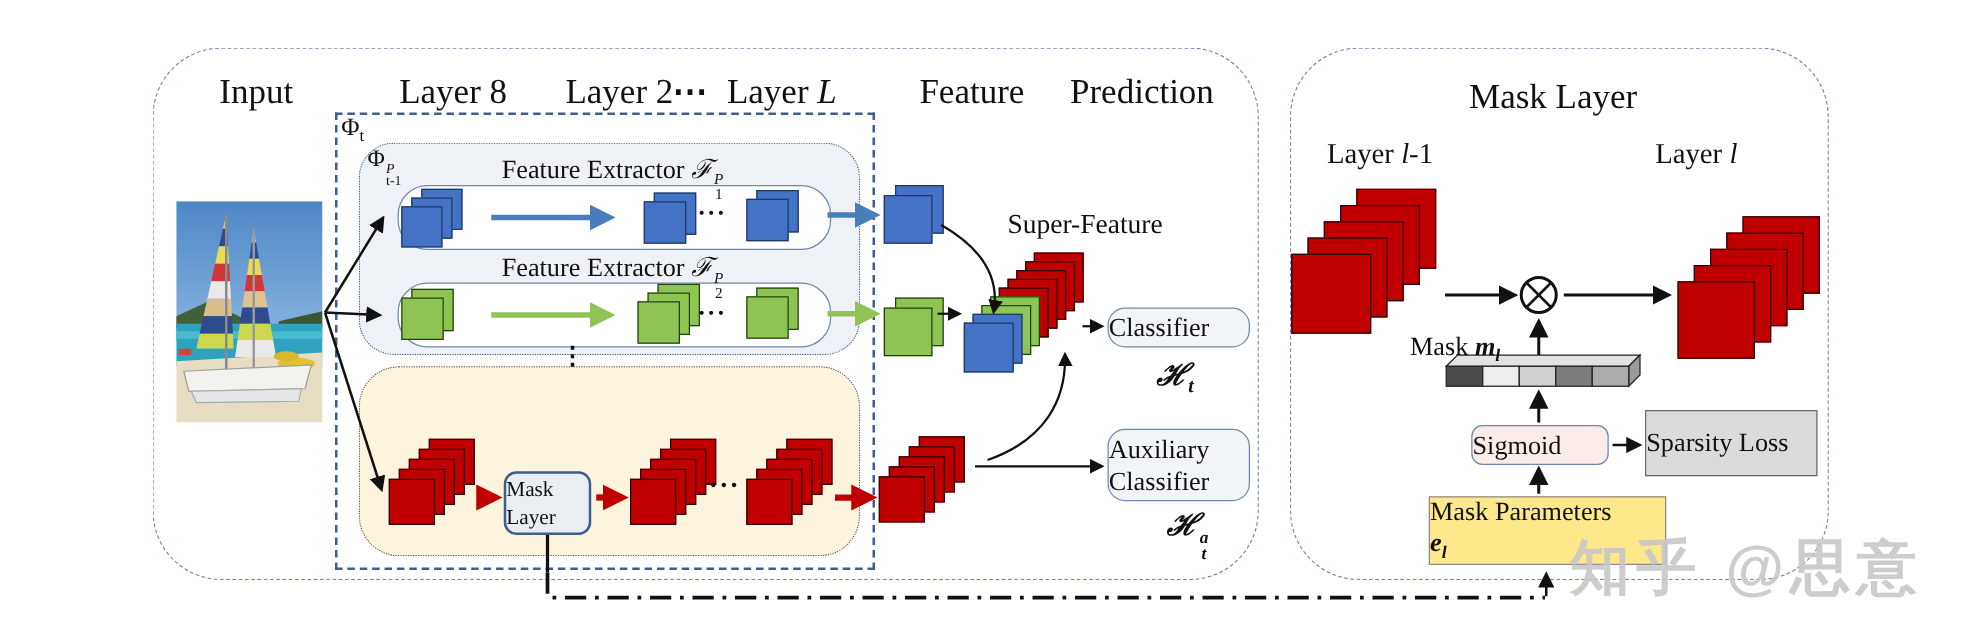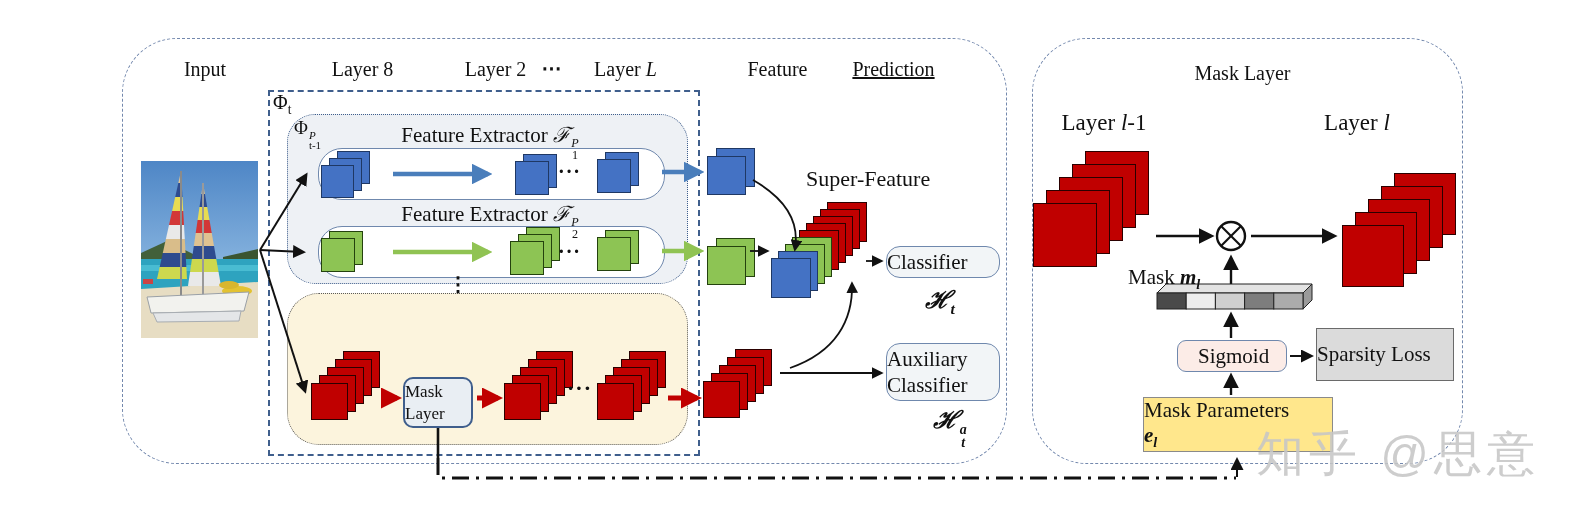--- a/index.html
+++ b/index.html
@@ -14,42 +14,42 @@
   .lbl{position:absolute;white-space:nowrap;z-index:8;}
   .ctr{text-align:center;}
   .stack{position:absolute;z-index:5;}
   .sq{position:absolute;box-sizing:border-box;}
   .supsub{display:inline-flex;flex-direction:column;font-size:0.58em;line-height:0.95;
           vertical-align:-0.45em;margin-left:1px;font-style:normal;}
   .mi{font-style:italic;}
   .mb{font-style:italic;font-weight:bold;}
   svg.overlay{position:absolute;left:0;top:0;z-index:7;pointer-events:none;}
   .photo{position:absolute;z-index:4;}
-  .watermark{position:absolute;z-index:9;font-weight:normal;font-size:48px;
+  .watermark{position:absolute;z-index:9;font-weight:bold;font-size:48px;
              color:rgba(198,198,198,0.88);letter-spacing:5px;
              font-family:"Liberation Sans","DejaVu Sans",sans-serif;}
-  .fz24{font-size:20px;} .fz23{font-size:23px;} .fz22{font-size:22px;}
+  .fz24{font-size:28px;} .fz23{font-size:23px;} .fz22{font-size:22px;}
   .fz21{font-size:21px;} .fz20{font-size:20px;} .fz19{font-size:19px;} .fz17{font-size:17px;}
   .dots{font-weight:bold;letter-spacing:1px;}
 </style>
 </head>
 <body>
 
 <div class="canvas">
 
   <div class="panel" style="left:122px;top:38px;width:883px;height:424px;"></div>
   <div class="panel" style="left:1032px;top:38px;width:429px;height:424px;"></div>
 
   <div class="lbl fz24 ctr" style="left:160px;top:58px;width:90px;"><span>Input</span></div>
   <div class="lbl fz24 ctr" style="left:315px;top:58px;width:95px;"><span>Layer 8</span></div>
   <div class="lbl fz24 ctr" style="left:448px;top:58px;width:95px;"><span>Layer 2</span></div>
   <div class="lbl fz24 ctr dots" style="left:538px;top:56px;width:28px;"><span>⋯</span></div>
   <div class="lbl fz24 ctr" style="left:578px;top:58px;width:95px;"><span>Layer </span><span class="mi">L</span></div>
   <div class="lbl fz24 ctr" style="left:730px;top:58px;width:95px;"><span>Feature</span></div>
-  <div class="lbl fz24 ctr" style="left:836px;top:58px;width:115px;text-decoration:underline;"><span>Prediction</span></div>
+  <div class="lbl fz24 ctr" style="left:856px;top:58px;width:115px;"><span>Prediction</span></div>
 
   <div class="photo" style="left:141px;top:161px;">
     <svg width="117" height="177" viewBox="0 0 117 177">
       <defs>
         <linearGradient id="skyg" x1="0" y1="0" x2="0" y2="1">
           <stop offset="0" stop-color="#4e86c6"></stop>
             <stop offset="1" stop-color="#8ab6e0"></stop>
         </linearGradient>
         <clipPath id="sail1">
             <polygon points="16,118 40,10 46,118"></polygon>
@@ -246,21 +246,21 @@
       <div class="sq" style="left: 39px; top: 13px; width: 62px; height: 62px; background: rgb(192, 0, 0); border: 1.6px solid rgb(43, 0, 0);"></div>
       <div class="sq" style="left: 26px; top: 26px; width: 62px; height: 62px; background: rgb(192, 0, 0); border: 1.6px solid rgb(43, 0, 0);"></div>
       <div class="sq" style="left: 13px; top: 39px; width: 62px; height: 62px; background: rgb(192, 0, 0); border: 1.6px solid rgb(43, 0, 0);"></div>
       <div class="sq" style="left: 0px; top: 52px; width: 62px; height: 62px; background: rgb(192, 0, 0); border: 1.6px solid rgb(43, 0, 0);"></div>
     </div>
 
   <div class="lbl fz21" style="left:1128px;top:265px;">
     <span>Mask </span><span class="mb">m</span><sub class="mb" style="font-size:0.68em;">l</sub>
   </div>
 
-  <div class="box fz21" style="left: 1177px; top: 340px; width: 110px; height: 32px; border: 1.5px solid rgb(111, 136, 173); border-radius: 9px; background: rgb(252, 236, 231); padding-left: 20px;">
+  <div class="box fz21" style="left: 1177px; top: 340px; width: 110px; height: 32px; border: 1.5px solid rgb(111, 136, 173); border-radius: 9px; background: rgb(252, 236, 231);">
     <span>Sigmoid</span>
   </div>
   <div class="box fz21" style="left: 1316px; top: 328px; width: 138px; height: 53px; border: 1.5px solid rgb(106, 106, 106); background: rgb(219, 219, 219);">
     <span>Sparsity Loss</span>
   </div>
   <div class="box fz21" style="left: 1143px; top: 397px; width: 190px; height: 55px; border: 1px solid rgb(138, 138, 138); line-height: 1.2; background: rgb(255, 231, 140);">
     <span>Mask Parameters</span>
     <span><span class="mb">e</span><sub class="mb" style="font-size:0.68em;">l</sub></span>
   </div>
 

